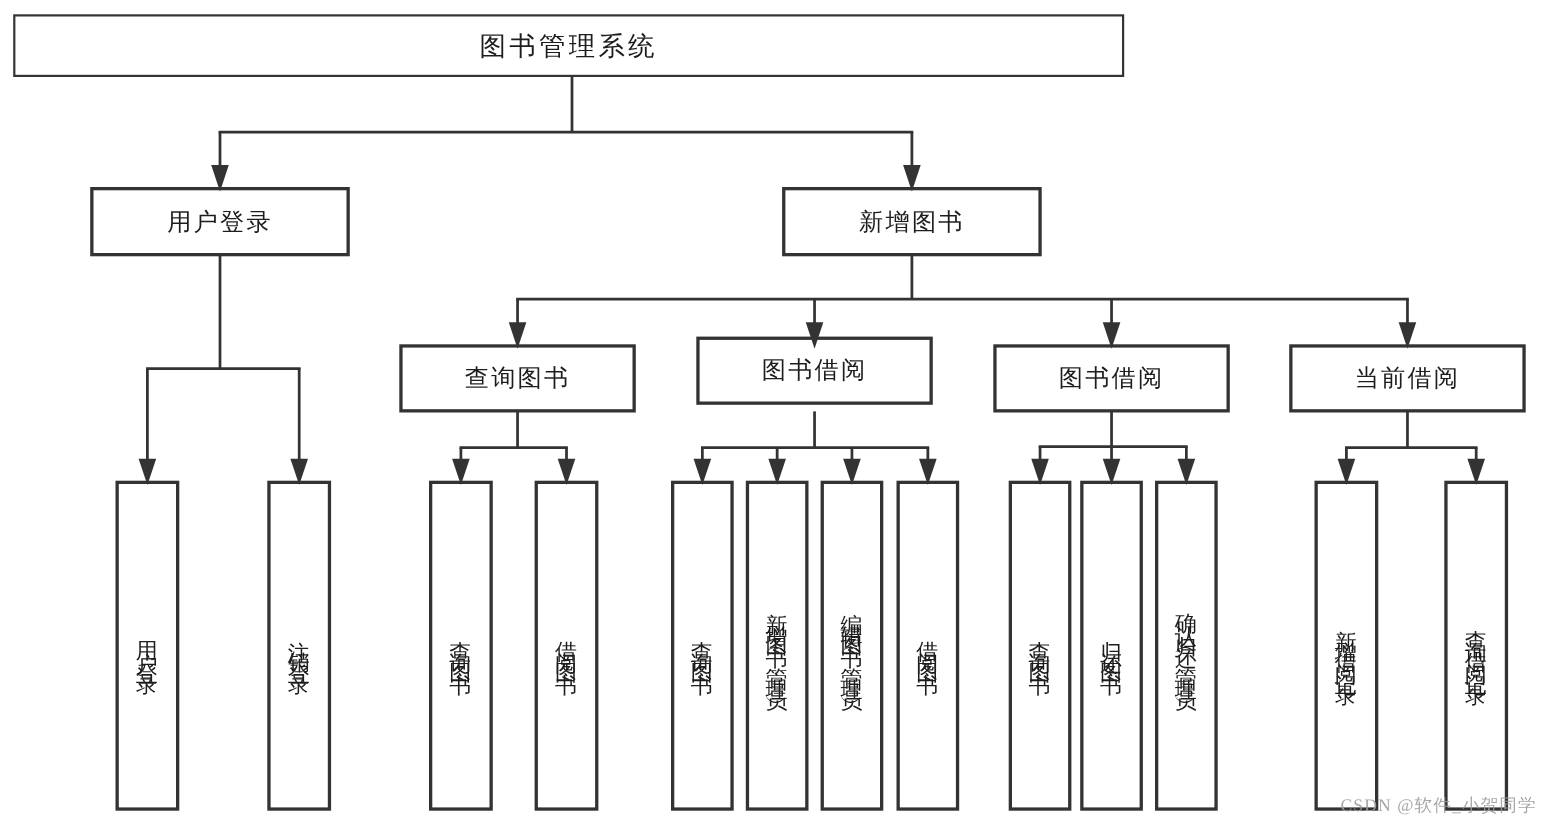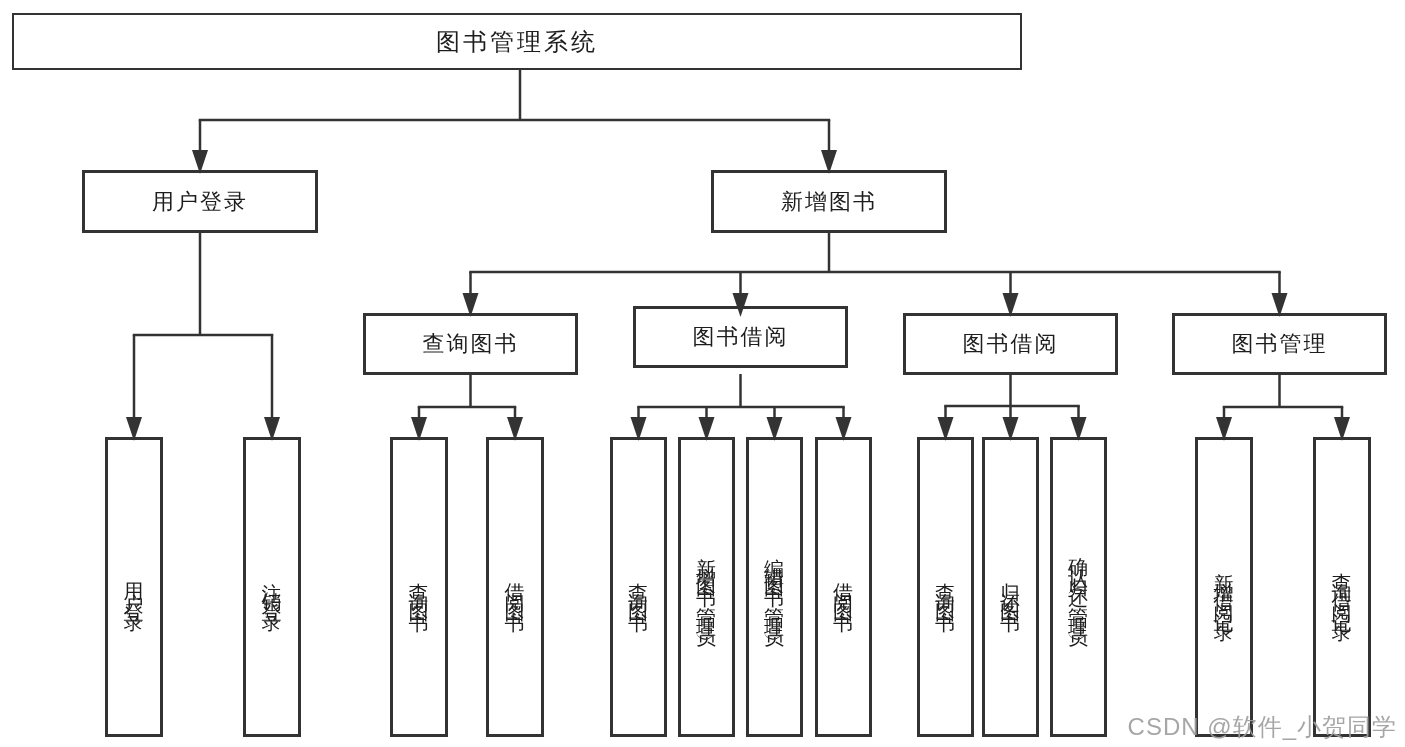--- a/index.html
+++ b/index.html
@@ -32,25 +32,25 @@
     line-height:1;
   }
   svg.connectors{
     position:absolute;left:0;top:0;
     pointer-events:none;
     z-index:3;
   }
   .watermark{
     position:absolute;
     right:8px;bottom:4px;
-    font-size:24px;
+    font-size:16px;
     letter-spacing:1px;
     color:rgba(158,158,158,0.92);
     z-index:5;
-    font-family:Liberation Sans, sans-serif;
+    font-family:Liberation Serif, serif;
   }
 </style>
 </head>
 <body>
 
 <div class="canvas">
   <div class="nodes" id="nodes">
       <div class="box wide" style="left: 12px; top: 13px; width: 1010px; height: 57px;">
         <span class="label">图书管理系统</span>
       </div>
@@ -63,21 +63,21 @@
       <div class="box h" style="left: 363px; top: 313px; width: 215px; height: 62px;">
         <span class="label">查询图书</span>
       </div>
       <div class="box h" style="left: 633px; top: 306px; width: 215px; height: 62px;">
         <span class="label">图书借阅</span>
       </div>
       <div class="box h" style="left: 903px; top: 313px; width: 215px; height: 62px;">
         <span class="label">图书借阅</span>
       </div>
       <div class="box h" style="left: 1172px; top: 313px; width: 215px; height: 62px;">
-        <span class="label">图书管理</span>
+        <span class="label">当前借阅</span>
       </div>
       <div class="box v" style="left: 105px; top: 437px; width: 58px; height: 300px;">
         <span class="label">用户登录</span>
       </div>
       <div class="box v" style="left: 243px; top: 437px; width: 58px; height: 300px;">
         <span class="label">注销登录</span>
       </div>
       <div class="box v" style="left: 390px; top: 437px; width: 58px; height: 300px;">
         <span class="label">查询图书</span>
       </div>

